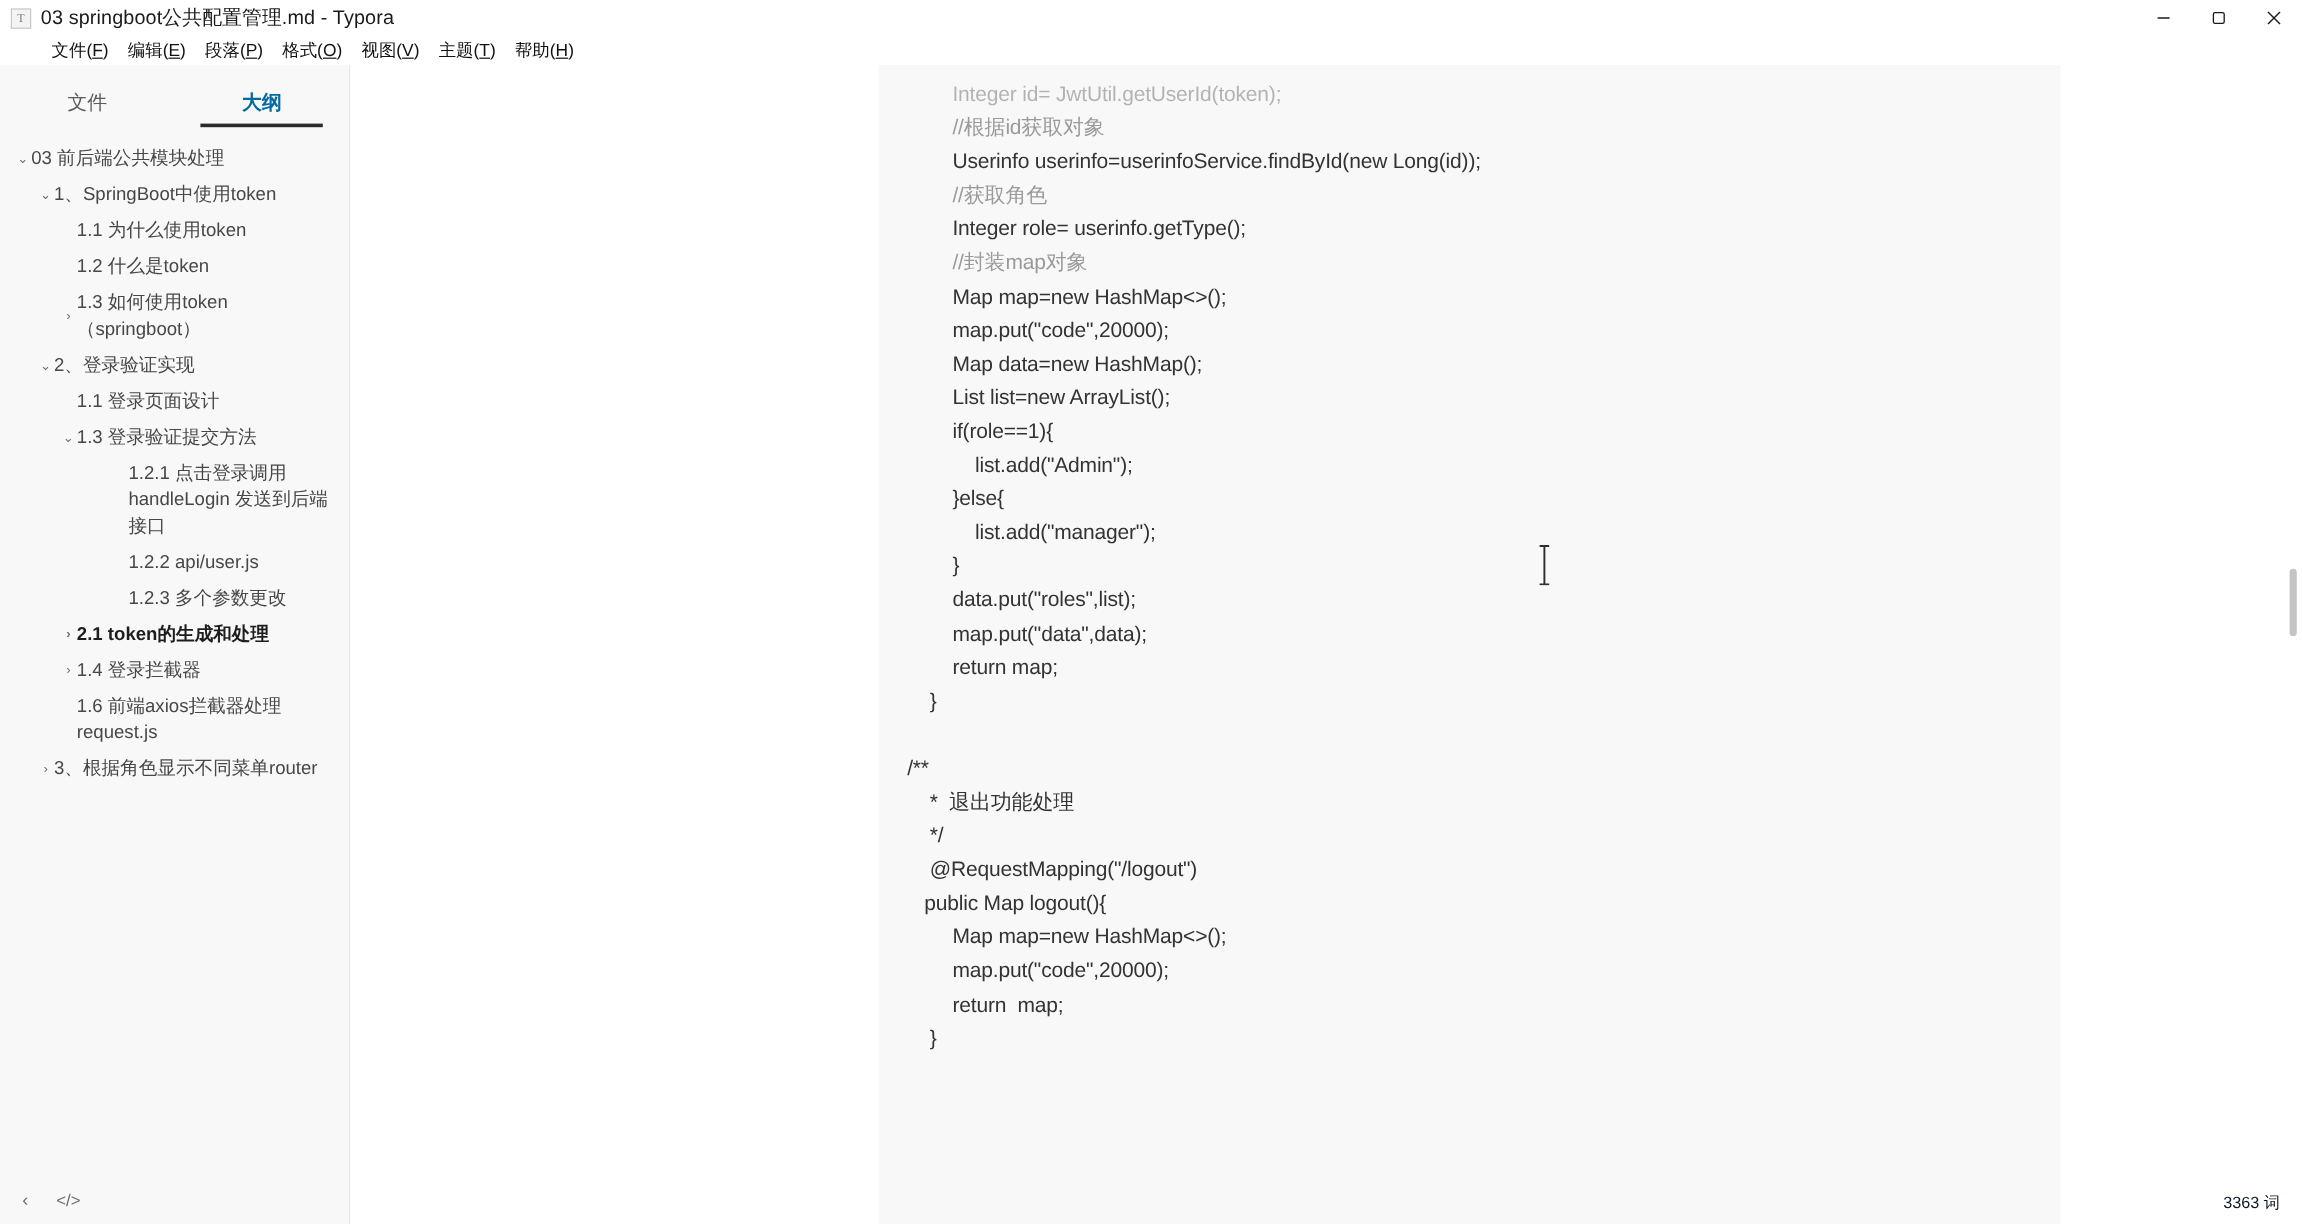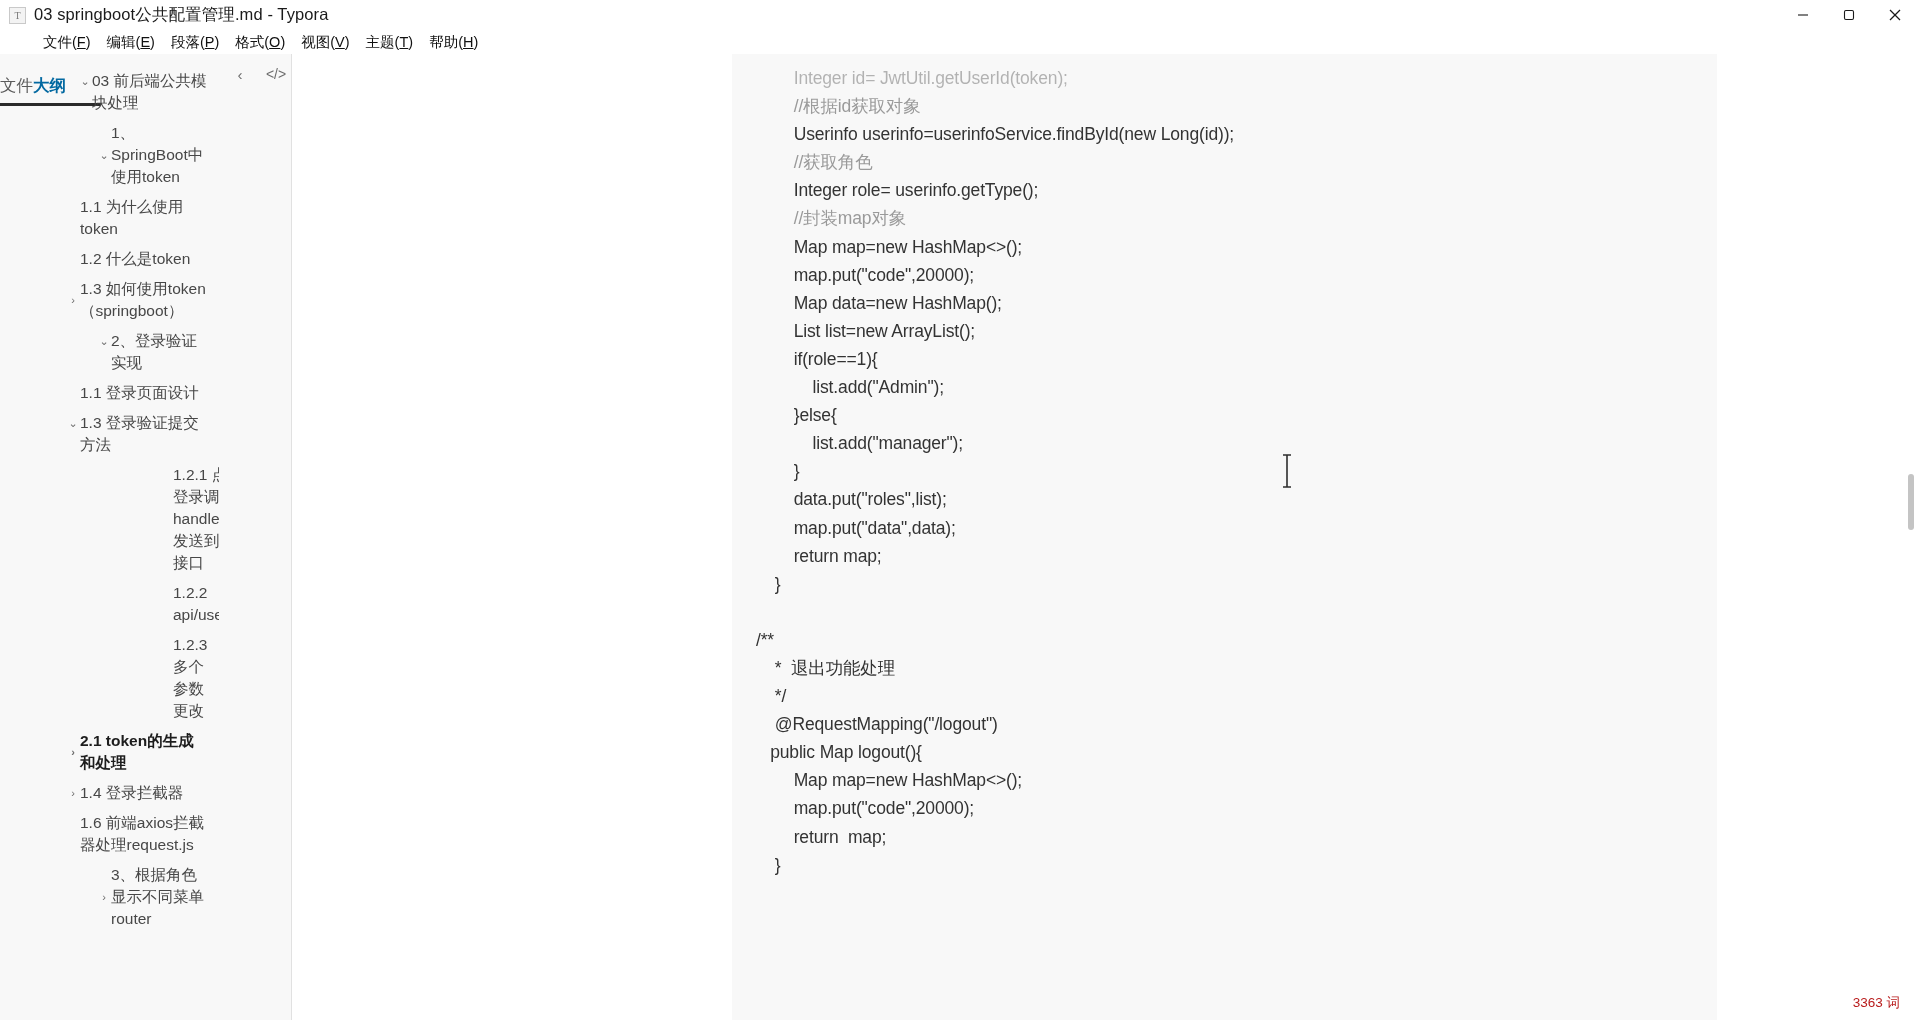--- a/index.html
+++ b/index.html
@@ -74,21 +74,21 @@
   }
 
   
   .sidebar {
     width: 292px;
     flex: none;
     background: #f8f8f8;
     border-right: 1px solid #e1e1e1;
     position: relative;
     display: flex;
-    flex-direction: row;
+    flex-direction: column;
   }
   .side-tabs {
     display: flex;
     height: 52px;
     align-items: flex-end;
     padding: 0 0 0 0;
   }
   .side-tab {
     flex: 1;
     text-align: center;
@@ -131,21 +131,21 @@
     font-size: 11px;
     line-height: 22px;
     text-align: center;
     margin-top: 0px;
   }
   .caret.none { visibility: hidden; }
   .out-label { flex: 1; }
 
   .lvl0 { padding-left: 12px; }
   .lvl1 { padding-left: 31px; }
-  .lvl2 { }
+  .lvl2 { padding-left: 50px; }
   .lvl3 { padding-left: 93px; }
   .lvl0 .caret, .lvl1 .caret, .lvl2 .caret, .lvl3 .caret { margin-left: 0; }
 
   
   .out-item.multiline .caret { align-self: center; }
 
   .sidebar-footer {
     height: 40px;
     display: flex;
     align-items: center;
@@ -216,21 +216,21 @@
     height: 56px;
     background: #c4c4c4;
     border-radius: 3px;
   }
 
   .wordcount {
     position: absolute;
     right: 18px;
     bottom: 8px;
     font-size: 13.5px;
-    color: #b91c1c;
+    color: #0f172a;
     user-select: none;
   }
 </style>
 </head>
 <body>
 
 <div class="titlebar">
   <div class="titlebar-icon">T</div>
   <div class="titlebar-text">03 springboot公共配置管理.md - Typora</div>
   <div class="win-controls">

